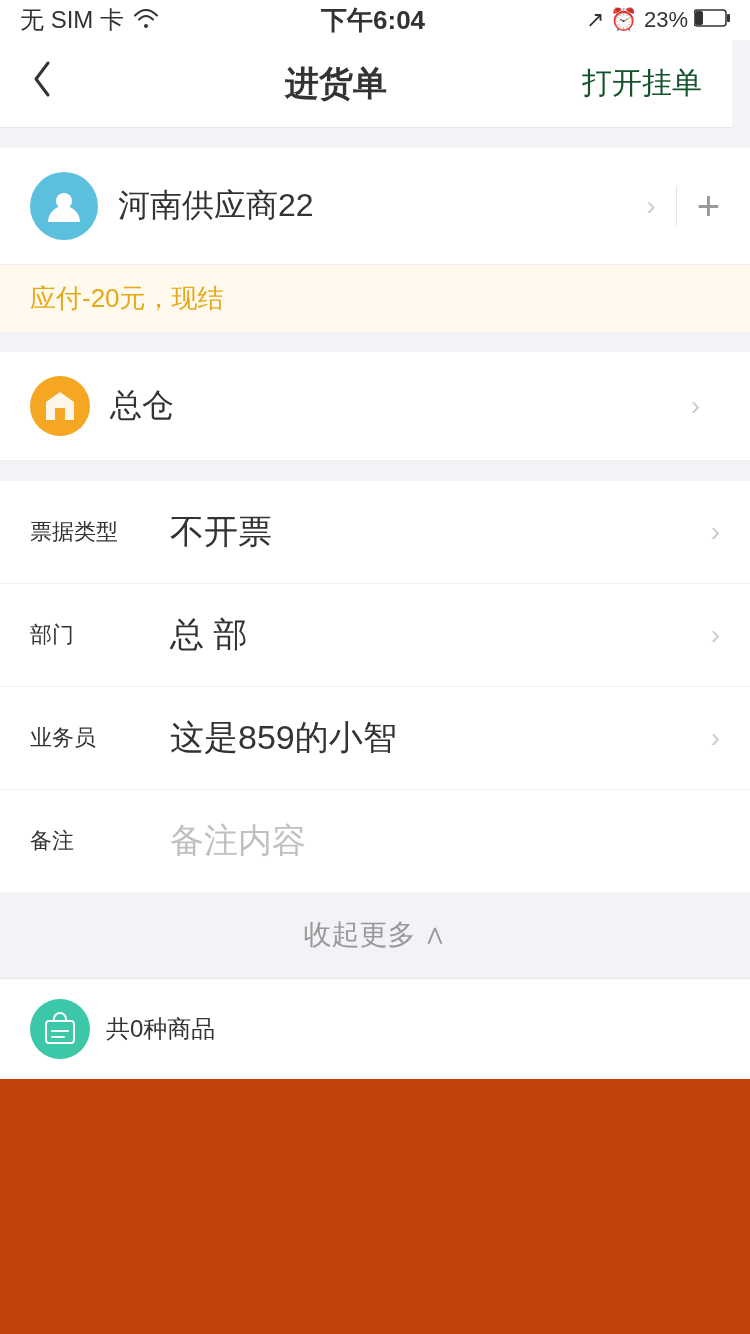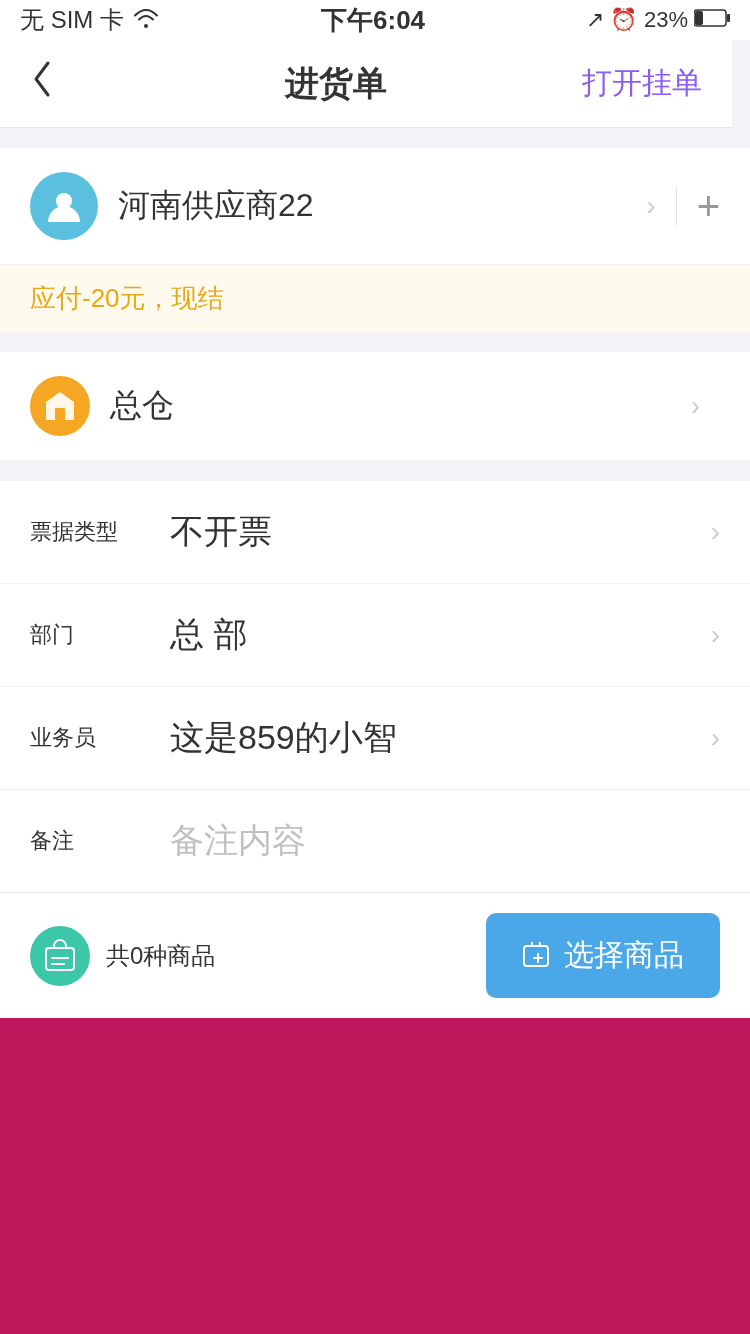--- a/index.html
+++ b/index.html
@@ -46,21 +46,21 @@
       cursor: pointer;
       width: 60px;
     }
     .nav-title {
       font-size: 34px;
       font-weight: 600;
       color: #333;
     }
     .nav-action {
       font-size: 30px;
-      color: #8b5cf6;
+      color: #14532d;
       cursor: pointer;
     }
 
     
     .section-gap {
       height: 20px;
       background: #f2f2f7;
     }
 
     
@@ -216,21 +216,21 @@
       padding: 22px 36px;
       font-size: 30px;
       display: flex;
       align-items: center;
       gap: 10px;
       cursor: pointer;
     }
 
     
     .main-content {
-      background: #be185d;
+      background: #c2410c;
       min-height: calc(1334px - 128px);
     }
   </style>
 </head>
 <body>
 
 <div class="status-bar">
   <div class="status-left">
     <span>无 SIM 卡</span>
     <span>
@@ -323,35 +323,29 @@
       <span class="form-chevron">›</span>
     </div>
 
     <div class="form-row">
       <span class="form-label">备注</span>
       <span class="form-value placeholder">备注内容</span>
     </div>
 
   </div>
 
+  <div class="collapse-row">
+    <span>收起更多 ∧</span>
+  </div>
 
   <div class="bottom-bar">
     <div class="product-icon">
       <svg width="36" height="36" viewBox="0 0 36 36" fill="none">
         <rect x="4" y="10" width="28" height="22" rx="3" fill="none" stroke="#fff" stroke-width="2"></rect>
         <path d="M12 10V8a6 6 0 0 1 12 0v2" stroke="#fff" stroke-width="2" fill="none" stroke-linecap="round"></path>
         <line x1="10" y1="20" x2="26" y2="20" stroke="#fff" stroke-width="2" stroke-linecap="round"></line>
         <line x1="10" y1="26" x2="22" y2="26" stroke="#fff" stroke-width="2" stroke-linecap="round"></line>
       </svg>
     </div>
     <span class="product-count">共0种商品</span>
-    <button class="select-btn">
-      <svg width="32" height="28" viewBox="0 0 32 28" fill="none">
-        <rect x="2" y="4" width="24" height="20" rx="3" stroke="#fff" stroke-width="2" fill="none"></rect>
-        <path d="M10 4V2a4 4 0 0 1 8 0v2" stroke="#fff" stroke-width="2" fill="none" stroke-linecap="round"></path>
-        <line x1="16" y1="12" x2="16" y2="20" stroke="#fff" stroke-width="2" stroke-linecap="round"></line>
-        <line x1="12" y1="16" x2="20" y2="16" stroke="#fff" stroke-width="2" stroke-linecap="round"></line>
-      </svg>
-      <span>选择商品</span>
-    </button>
   </div>
 
 </div>
 
 </body></html>

